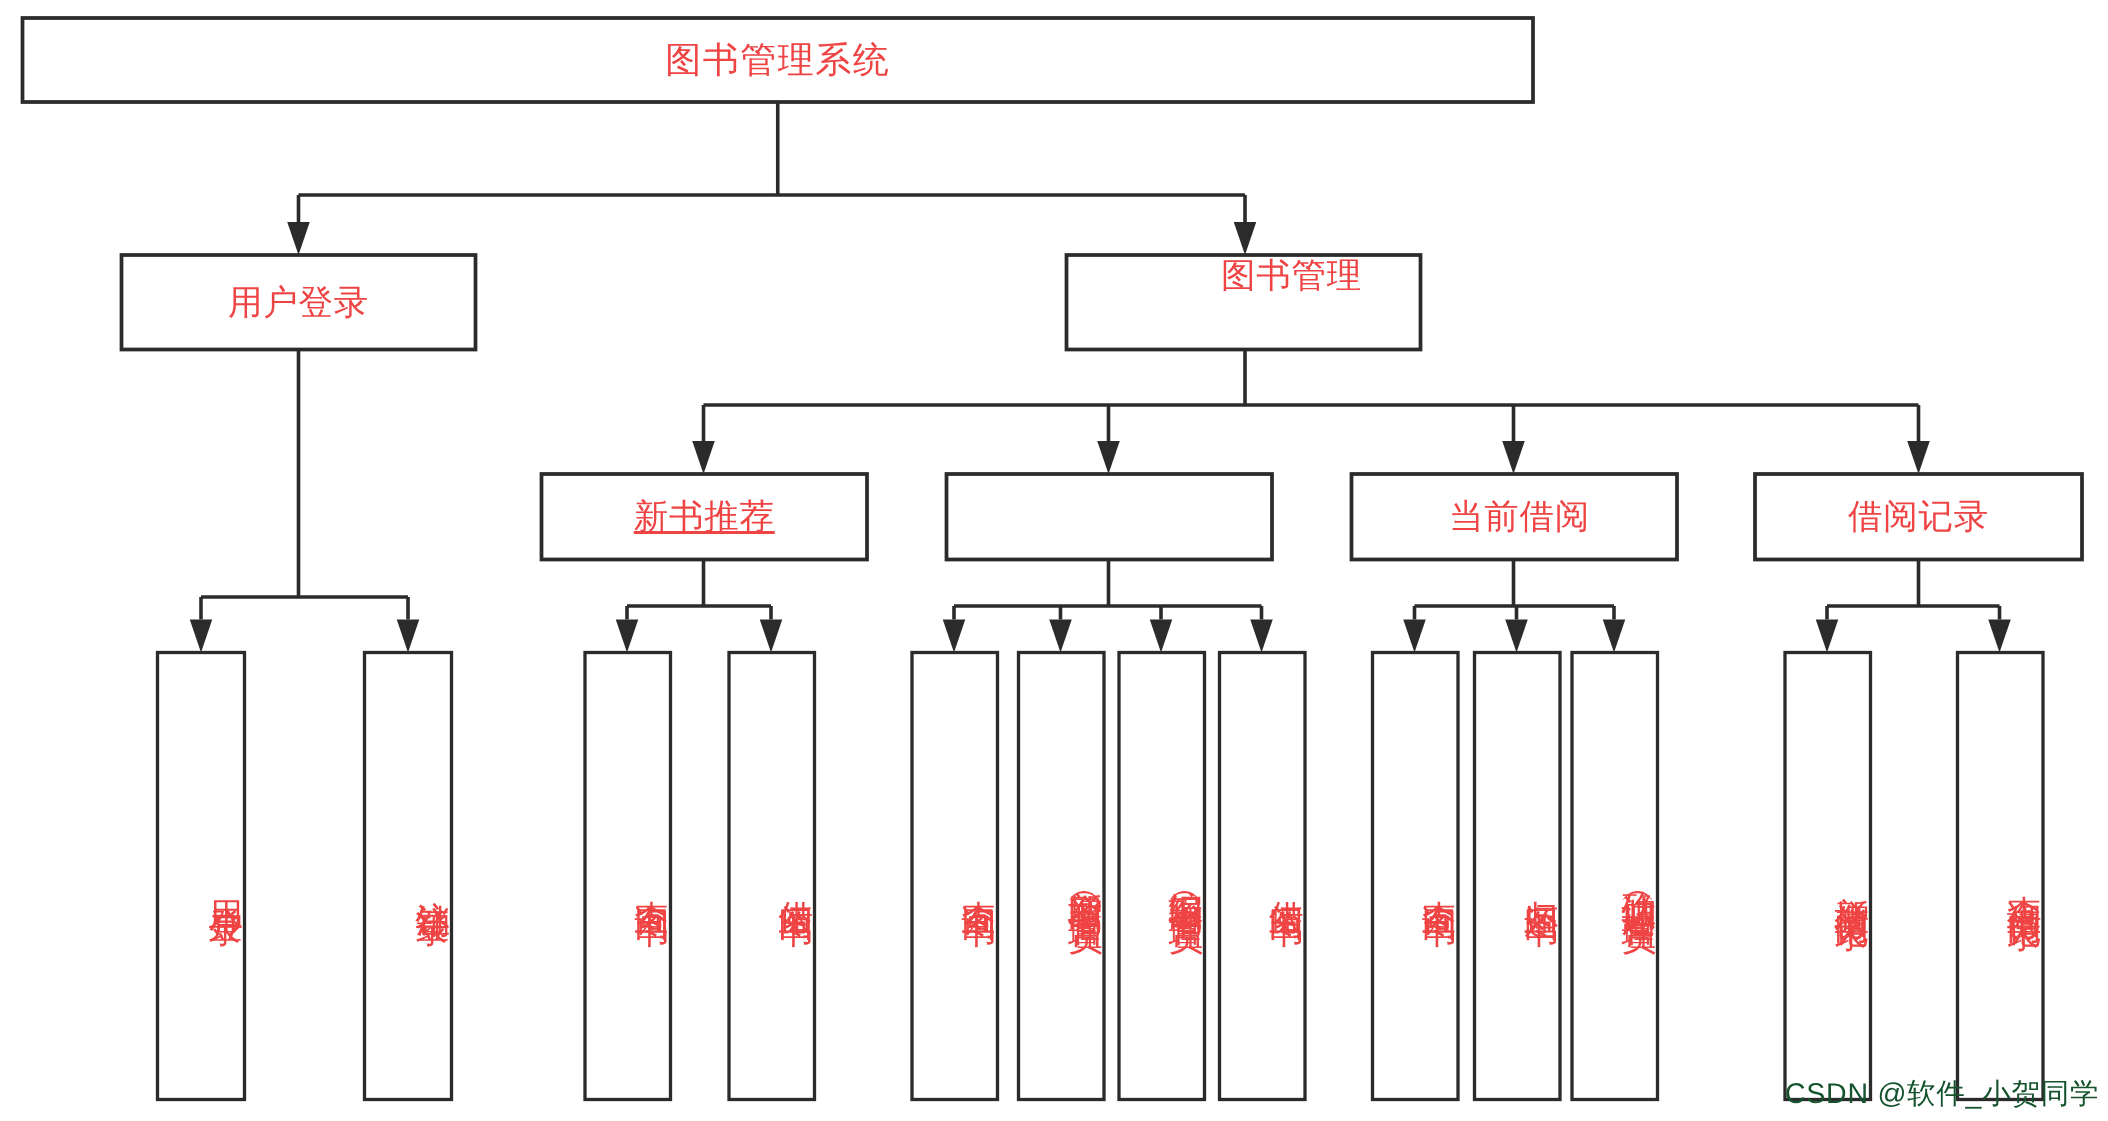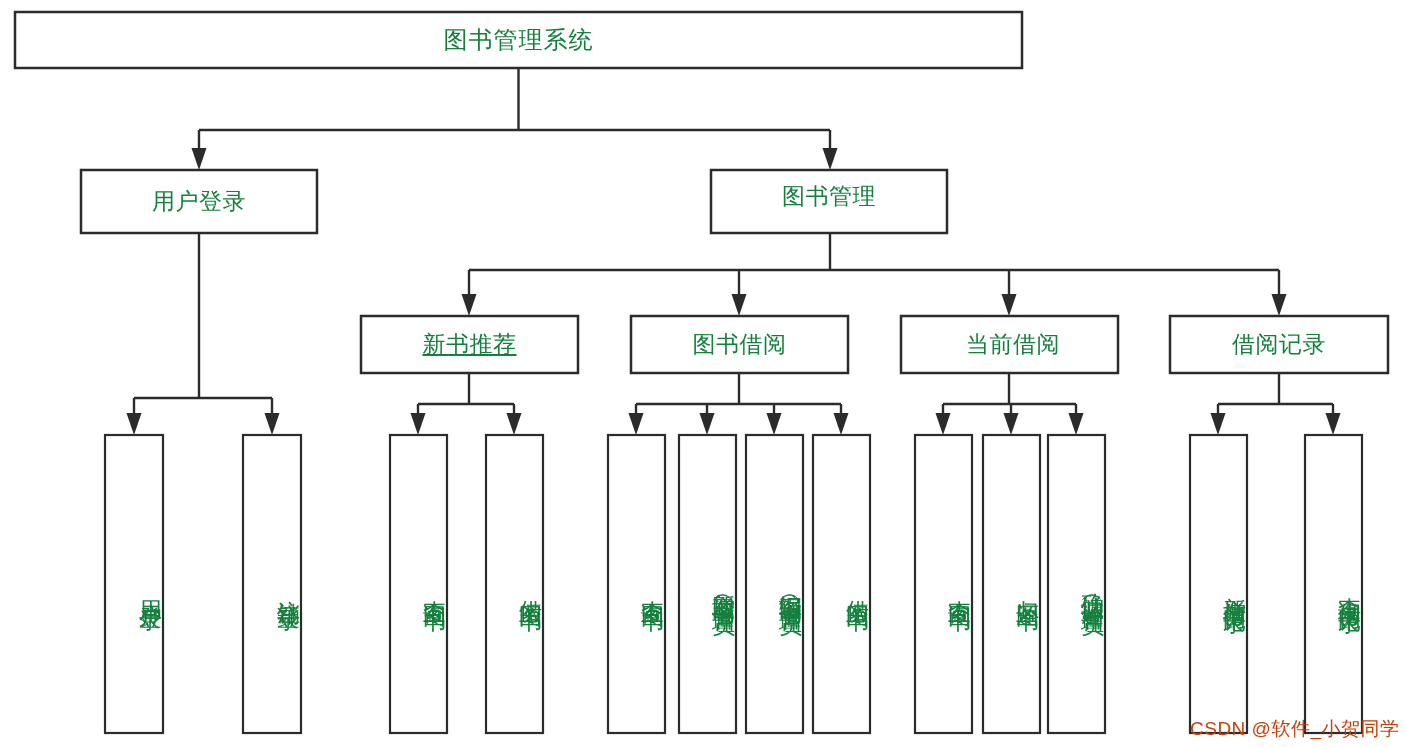--- a/index.html
+++ b/index.html
@@ -43,21 +43,21 @@
   }
   .arrow-head {
     fill: #2b2b2b;
     stroke: none;
   }
   .node-label {
     position: absolute;
     display: flex;
     align-items: center;
     justify-content: center;
-    color: #15803d;
+    color: #ef4444;
     text-align: left;
     pointer-events: none;
     font-family: "Liberation Sans", "DejaVu Sans", sans-serif;
   }
   .label-h {
     font-size: 23px;
     line-height: 1.15;
     letter-spacing: 0.5px;
   }
   .label-title {
@@ -73,21 +73,21 @@
     align-items: flex-start;
     justify-content: center;
     padding-top: 6px;
     box-sizing: border-box;
   }
   .label-v-top {
     align-items: flex-start;
   }
   .watermark {
     position: absolute;
-    color: #c2410c;
+    color: #14532d;
     font-size: 19px;
     letter-spacing: 0.5px;
     white-space: nowrap;
     font-family: "Liberation Sans", "DejaVu Sans", sans-serif;
   }
 </style>
 </head>
 <body>
 
 <div id="diagram-root">
@@ -193,24 +193,23 @@
     <rect class="node-rect-thin" x="915" y="435" width="57" height="298"></rect>
     <rect class="node-rect-thin" x="983" y="435" width="57" height="298"></rect>
     <rect class="node-rect-thin" x="1048" y="435" width="57" height="298"></rect>
     <rect class="node-rect-thin" x="1190" y="435" width="57" height="298"></rect>
     <rect class="node-rect-thin" x="1305" y="435" width="57" height="298"></rect>
   </svg>
 
   <div class="node-label label-title" style="left:15px; top:12px; width:1007px; height:56px;">图书管理系统</div>
 
   <div class="node-label label-h" style="left:81px; top:170px; width:236px; height:63px;">用户登录</div>
-  <div class="node-label label-h" style="left:711px; top:169px; width:236px; height:54px;">图书管理</div>
+  <div class="node-label label-h" style="left:711px; top:156px; width:236px; height:54px;padding-left:32px;">图书管理</div>
 
   <div class="node-label label-h" style="left:361px; top:316px; width:217px; height:57px;text-decoration:underline;">新书推荐</div>
-  <div class="node-label label-h" style="left:631px; top:316px; width:217px; height:57px;">图书借阅</div>
   <div class="node-label label-h" style="left:901px; top:316px; width:224px; height:57px;">当前借阅</div>
   <div class="node-label label-h" style="left:1170px; top:316px; width:218px; height:57px;">借阅记录</div>
 
   <div class="node-label label-v" style="left:105px; top:505px; width:58px; height:160px;">用户登录</div>
   <div class="node-label label-v" style="left:243px; top:505px; width:58px; height:160px;">注销登录</div>
   <div class="node-label label-v" style="left:390px; top:505px; width:57px; height:160px;">查询图书</div>
   <div class="node-label label-v" style="left:486px; top:505px; width:57px; height:160px;">借阅图书</div>
   <div class="node-label label-v" style="left:608px; top:505px; width:57px; height:160px;">查询图书</div>
   <div class="node-label label-v label-v-top" style="left:679px; top:443px; width:57px; height:285px;">新增图书（管理员）</div>
   <div class="node-label label-v label-v-top" style="left:746px; top:443px; width:57px; height:285px;">编辑图书（管理员）</div>

